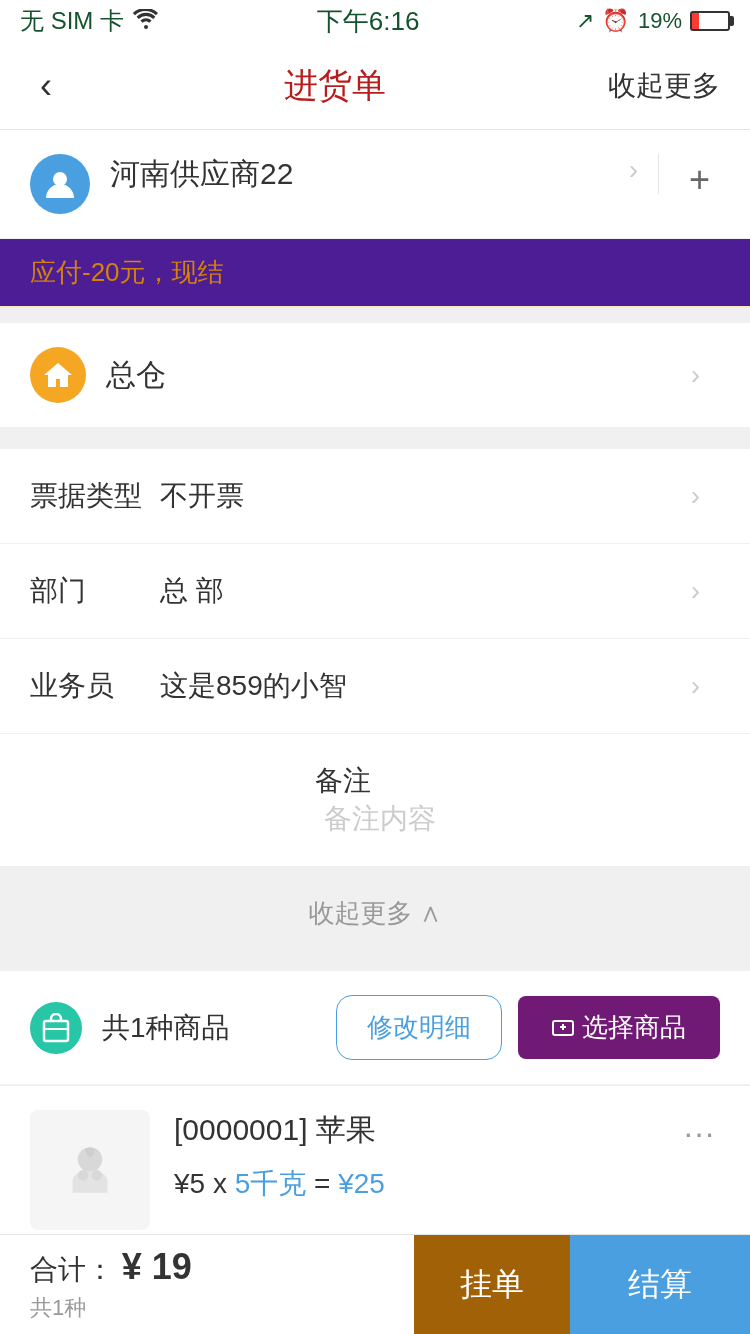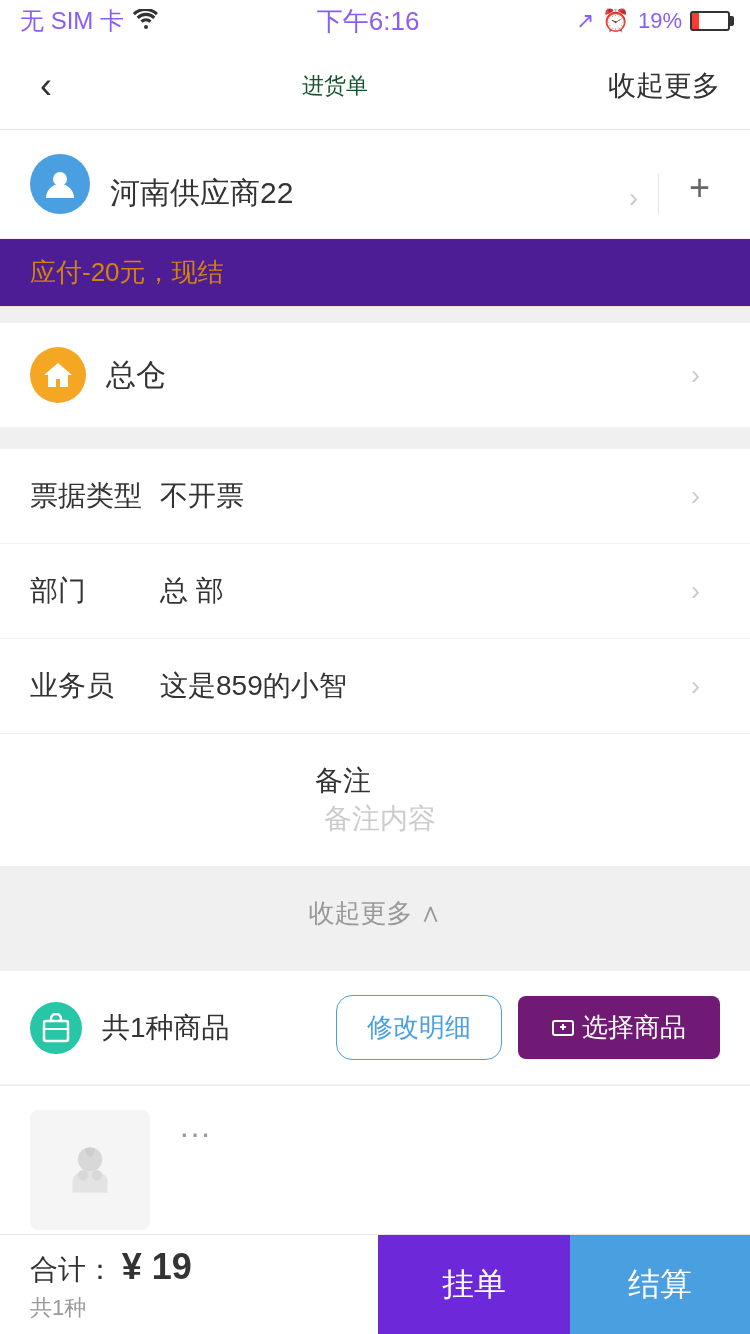--- a/index.html
+++ b/index.html
@@ -15,21 +15,21 @@
 
     
     .status-bar {
       background: #fff;
       height: 42px;
       display: flex;
       align-items: center;
       justify-content: space-between;
       padding: 0 20px;
       font-size: 24px;
-      color: #8b5cf6;
+      color: #14532d;
     }
     .status-left { display: flex; align-items: center; gap: 8px; }
     .status-center { font-weight: 500; font-size: 26px; }
     .status-right { display: flex; align-items: center; gap: 8px; font-size: 22px; }
     .battery-icon {
       display: inline-block;
       width: 40px; height: 20px;
       border: 2px solid #333;
       border-radius: 3px;
       position: relative;
@@ -57,23 +57,23 @@
       padding: 0 30px;
       border-bottom: 1px solid #e5e5e5;
     }
     .nav-back {
       font-size: 36px;
       color: #333;
       cursor: pointer;
       padding: 10px;
     }
     .nav-title {
-      font-size: 22px;
+      font-size: 34px;
       font-weight: 500;
-      color: #14532d;
+      color: #b91c1c;
     }
     .nav-action {
       font-size: 28px;
       color: #333;
       cursor: pointer;
     }
 
     
     .content {
       background: #f0f0f0;
@@ -81,21 +81,21 @@
 
     
     .card {
       background: #fff;
       margin-bottom: 6px;
     }
 
     
     .supplier-row {
       display: flex;
-      align-items: flex-end;
+      align-items: flex-start;
       padding: 24px 30px;
       border-bottom: 1px solid #f0f0f0;
     }
     .supplier-avatar {
       width: 60px; height: 60px;
       border-radius: 50%;
       background: #4a9fe0;
       display: flex; align-items: center; justify-content: center;
       margin-right: 20px;
       flex-shrink: 0;
@@ -282,23 +282,23 @@
       display: flex;
       align-items: center;
       background: #fff;
       border-top: 1px solid #e5e5e5;
     }
     .total-section {
       flex: 1;
       padding: 0 30px;
     }
     .btn-hang {
-      width: 192px;
+      width: 156px;
       height: 100px;
-      background: #6d28d9;
+      background: #a16207;
       color: #fff;
       font-size: 32px;
       border: none;
       cursor: pointer;
       display: flex;
       align-items: center;
       justify-content: center;
     }
     .btn-settle {
       width: 180px;
@@ -430,20 +430,33 @@
   <div class="product-item">
     <div class="product-thumb">
       <svg viewBox="0 0 80 80">
         <circle cx="40" cy="28" r="14" fill="#999"></circle>
         <path d="M40 26 L36 22 L34 16 L40 14 L46 16 L44 22 Z" fill="#777"></path>
         <path d="M20 52 C20 38 60 38 60 52 L60 66 L20 66 Z" fill="#bbb"></path>
         <circle cx="32" cy="46" r="6" fill="#999"></circle>
         <circle cx="48" cy="46" r="6" fill="#999"></circle>
       </svg>
     </div>
+    <div class="product-info">
+      <div class="product-name">
+        <span>[0000001] </span>
+        <span>苹果</span>
+      </div>
+      <div class="product-price">
+        <span>¥5</span>
+        <span> x </span>
+        <span class="highlight">5千克</span>
+        <span> = </span>
+        <span class="highlight">¥25</span>
+      </div>
+    </div>
     <span class="more-btn">···</span>
   </div>
 
   <div class="bottom-spacer"></div>
 </div>
 
 <div class="bottom-bar">
   <div class="total-section">
     <div>
       <span>合计：</span>

